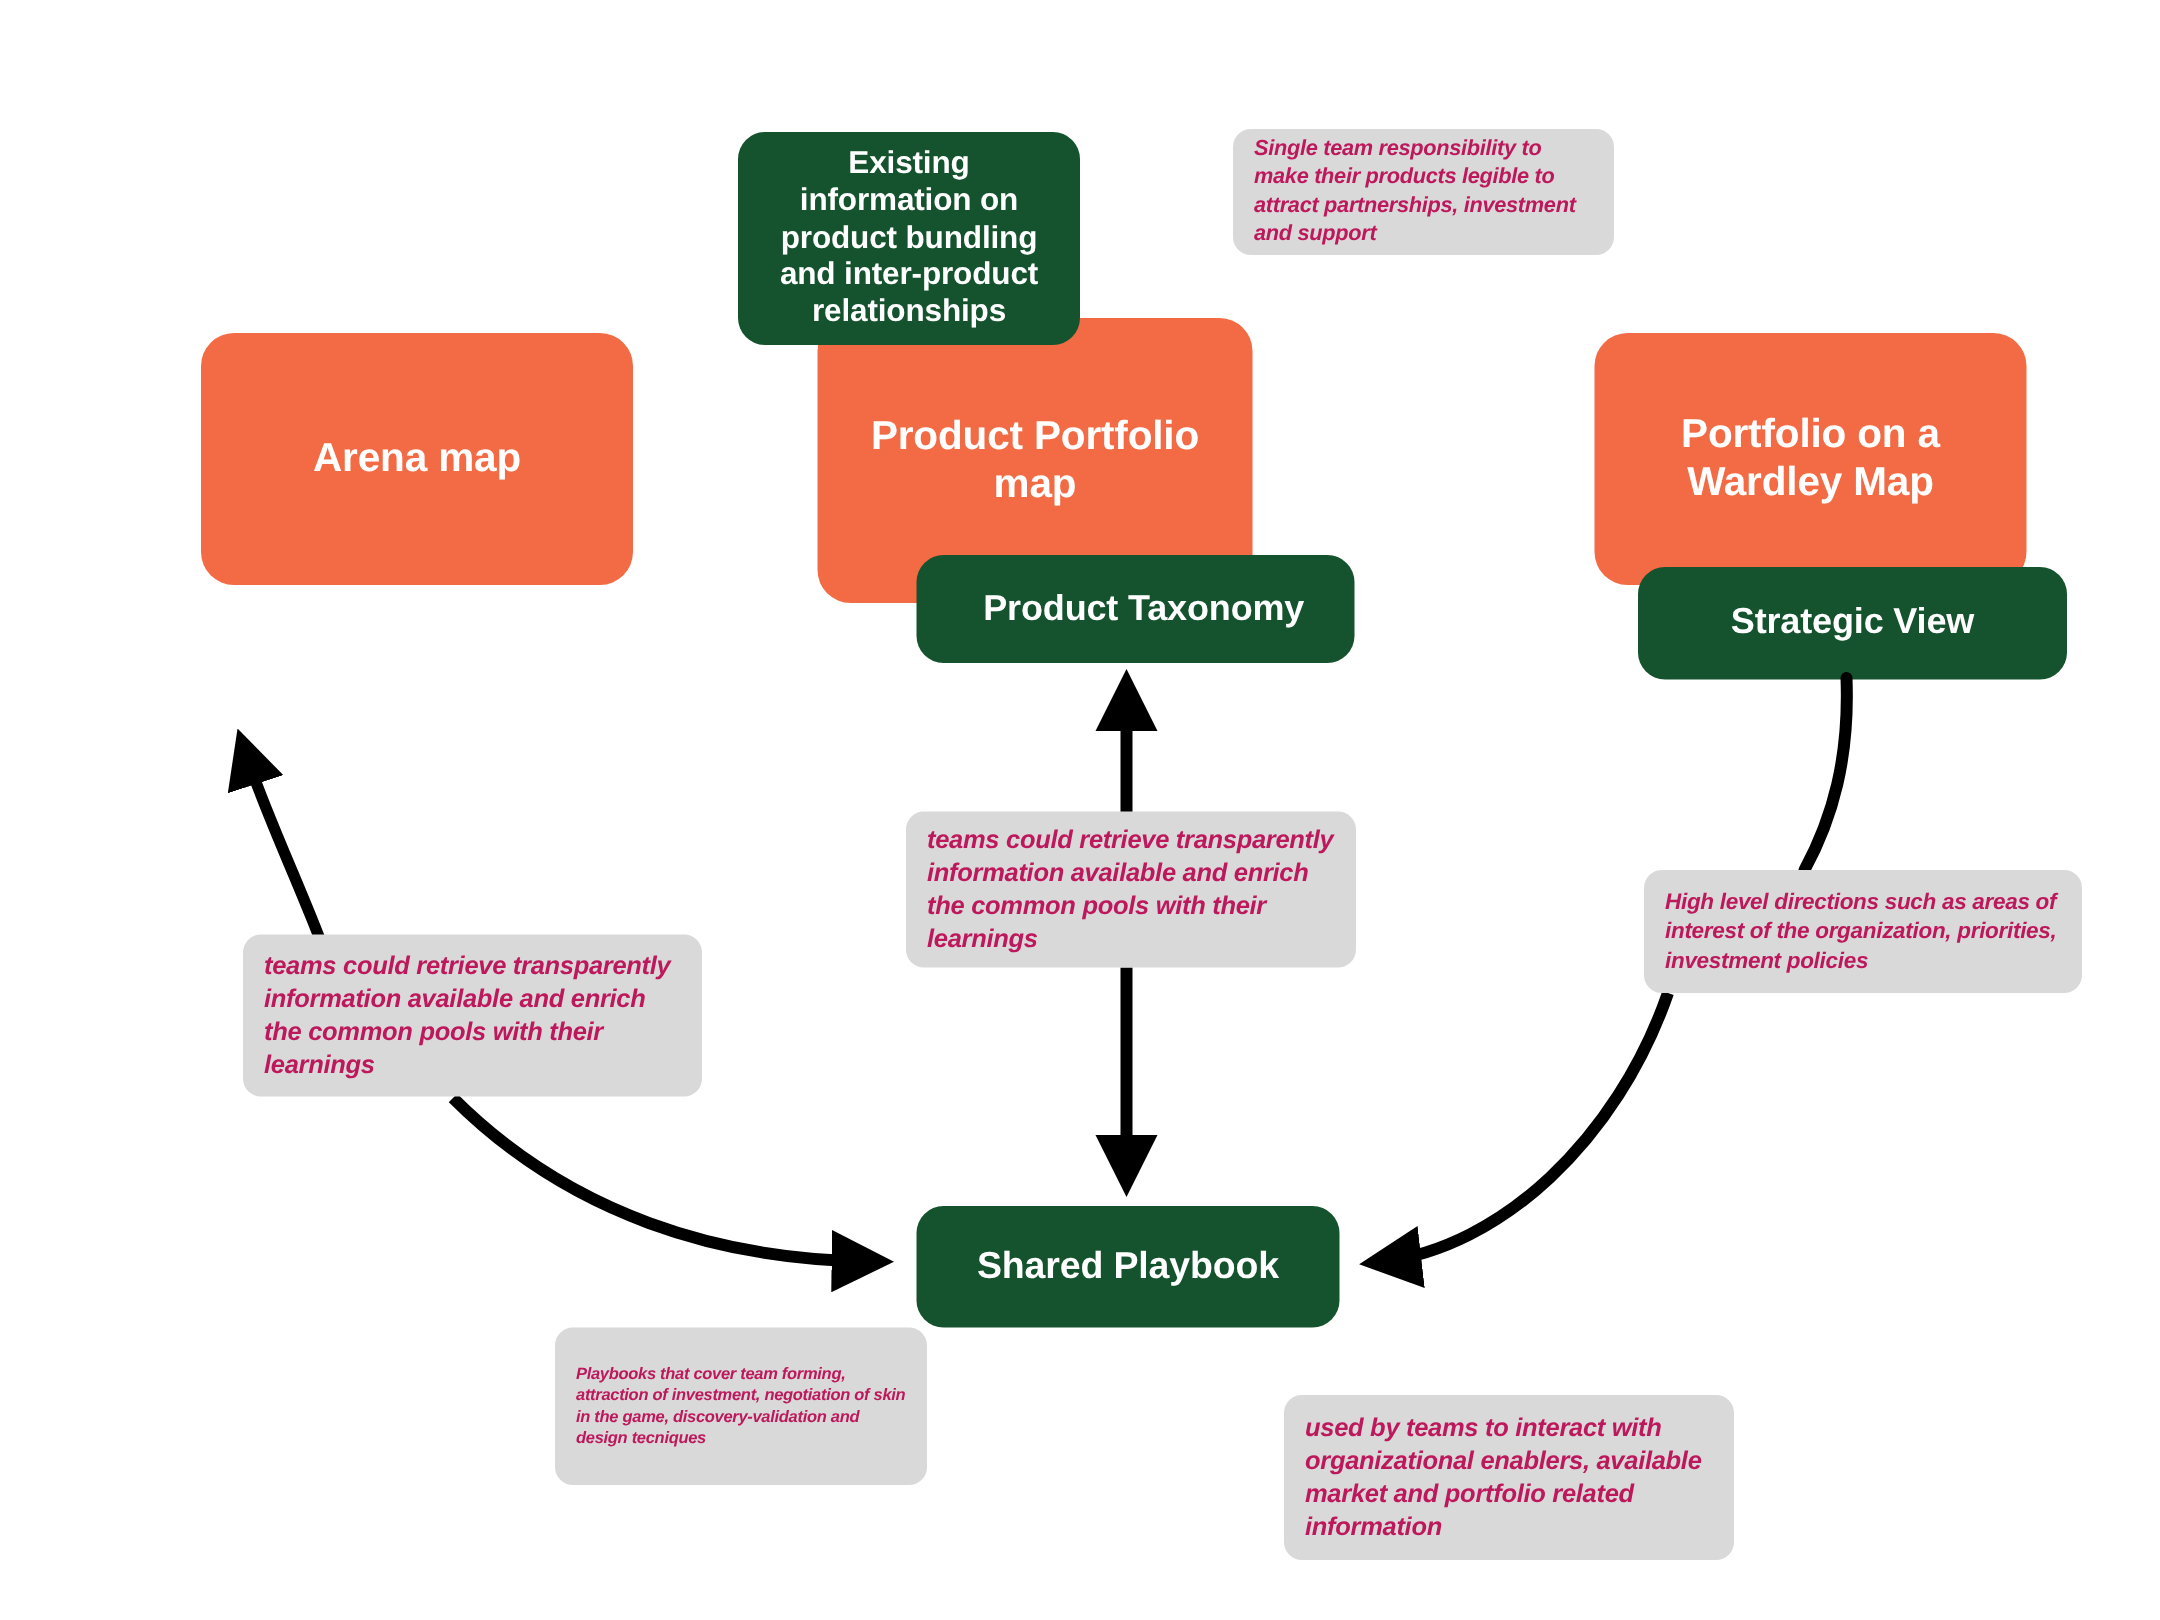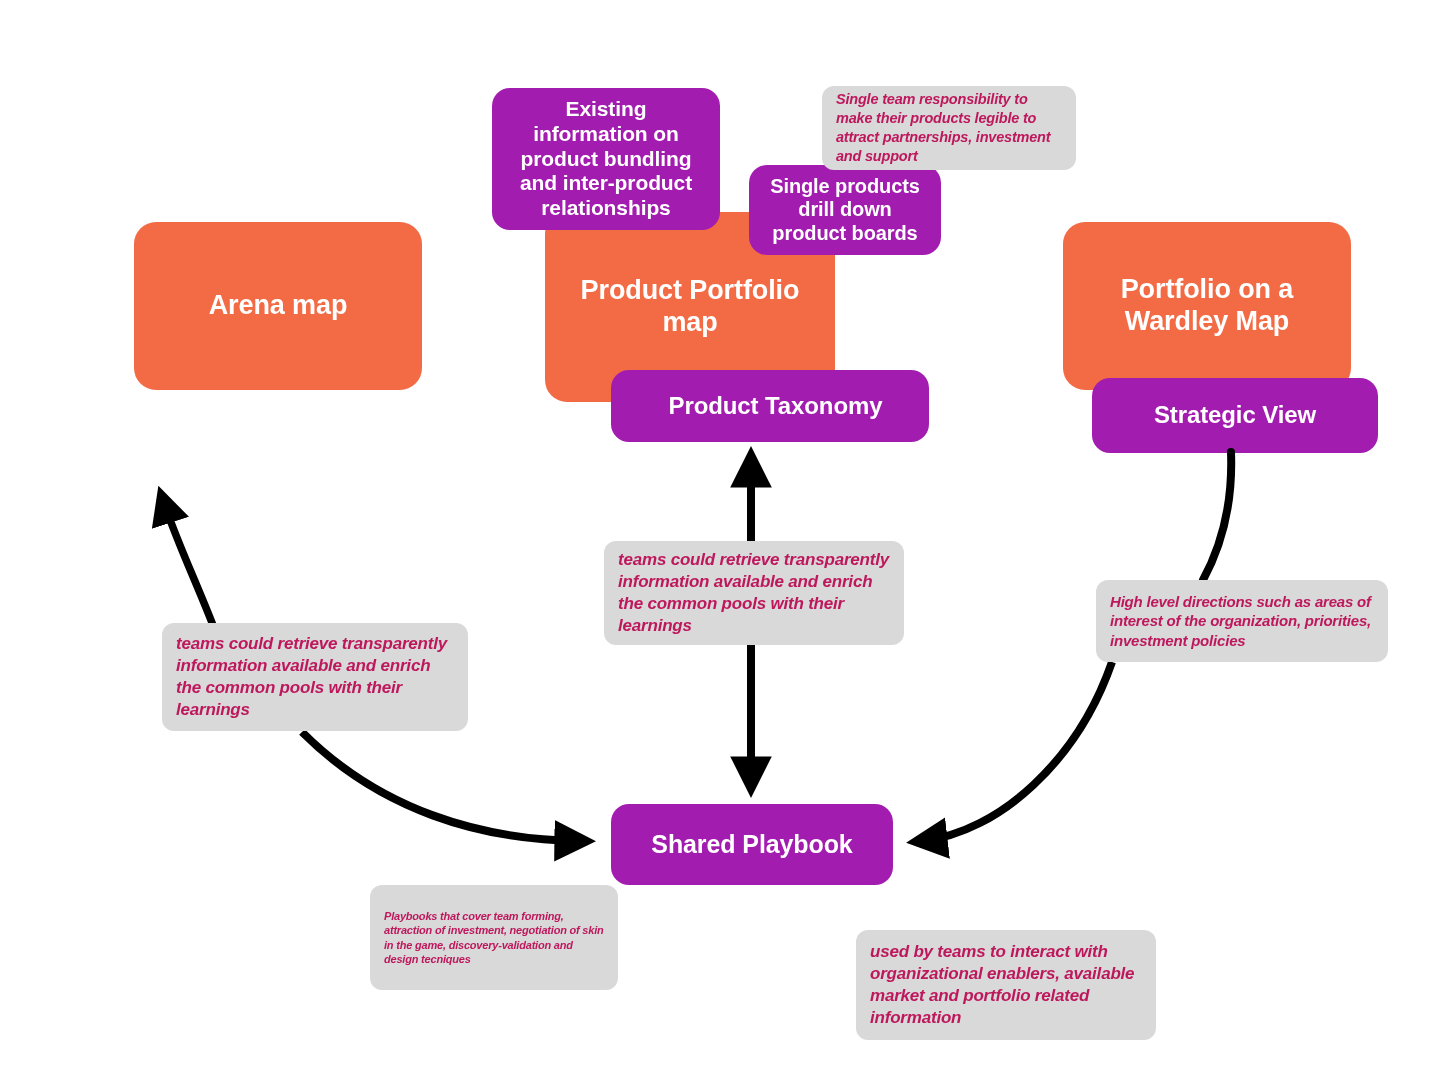--- a/index.html
+++ b/index.html
@@ -34,21 +34,21 @@
     justify-content: center;
     text-align: center;
     color: #ffffff;
     font-weight: bold;
     border-radius: 18px;
     padding: 6px 14px;
     line-height: 1.18;
     letter-spacing: -0.1px;
   }
   .node-light { background: #F26B45; z-index: 1; }
-  .node-dark  { background: #a21caf; z-index: 3; }
+  .node-dark  { background: #14532d; z-index: 3; }
 
   .note {
     position: absolute;
     box-sizing: border-box;
     background: #D9D9D9;
     color: #be185d;
     border-radius: 12px;
     font-style: italic;
     font-weight: bold;
     line-height: 1.30;
@@ -60,21 +60,21 @@
   }
   .note span { display: block; }
 
   
   #node-arena-map       { left:134px;  top:222px; width:288px; height:168px; font-size:27px; border-radius:22px; }
   #node-entities-library{ left:88px;   top:385px; width:148px; height:95px;  font-size:23px; }
 
   #node-existing-info   { left:492px;  top:88px;  width:228px; height:142px; font-size:21px; }
   #node-product-portfolio{left:545px;  top:212px; width:290px; height:190px; font-size:27px; border-radius:22px; }
   #node-single-products { left:749px;  top:165px; width:192px; height:90px;  font-size:20px; }
-  #node-product-taxonomy{ left:611px;  top:370px; width:318px; height:72px;  font-size:24px;padding-left:25px; }
+  #node-product-taxonomy{ left:611px;  top:370px; width:292px; height:72px;  font-size:24px;padding-left:25px; }
 
   #node-portfolio-wardley{left:1048px; top:222px; width:288px; height:168px; font-size:27px; border-radius:22px;margin-left:15px; }
   #node-strategic-view  { left:1092px; top:378px; width:286px; height:75px;  font-size:24px; }
 
   #node-organization    { left:590px;  top:866px; width:330px; height:85px;  font-size:27px; }
   #node-shared-playbook { left:611px;  top:804px; width:282px; height:81px;  font-size:25px; }
 
   #note-single-team     { left:822px;  top:86px;  width:254px; height:84px;  font-size:14.5px; }
   #note-middle-teams    { left:604px;  top:541px; width:300px; height:104px; font-size:17px; }
   #note-left-teams      { left:162px;  top:623px; width:306px; height:108px; font-size:17px; }
@@ -119,21 +119,20 @@
     </g>
   </svg>
 
   <div class="node node-light" id="node-arena-map">Arena map</div>
 
 
   <div class="node node-dark" id="node-existing-info">Existing information on product bundling and inter-product relationships</div>
 
   <div class="node node-light" id="node-product-portfolio">Product Portfolio map</div>
 
-  <div class="node node-dark" id="node-single-products">Single products drill down product boards</div>
 
   <div class="node node-dark" id="node-product-taxonomy">Product Taxonomy</div>
 
   <div class="node node-light" id="node-portfolio-wardley">Portfolio on a Wardley Map</div>
 
   <div class="node node-dark" id="node-strategic-view">Strategic View</div>
 
 
   <div class="node node-dark" id="node-shared-playbook">Shared Playbook</div>
 

